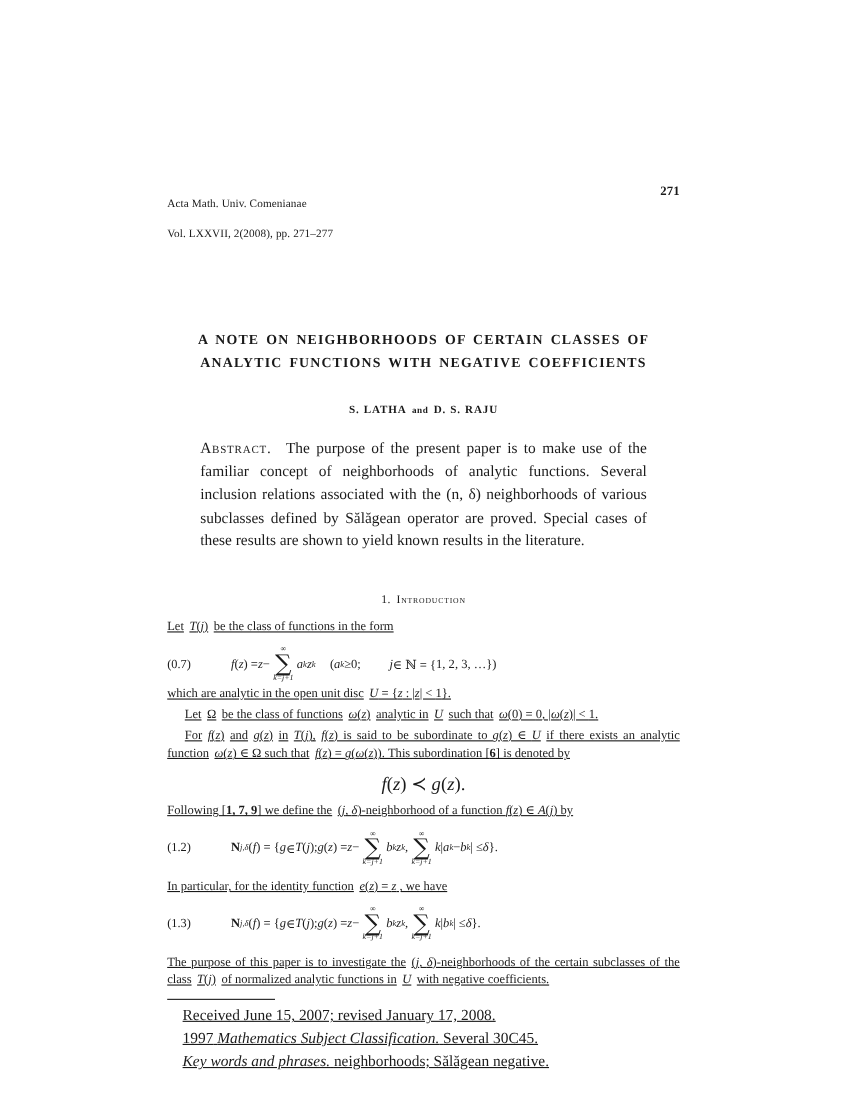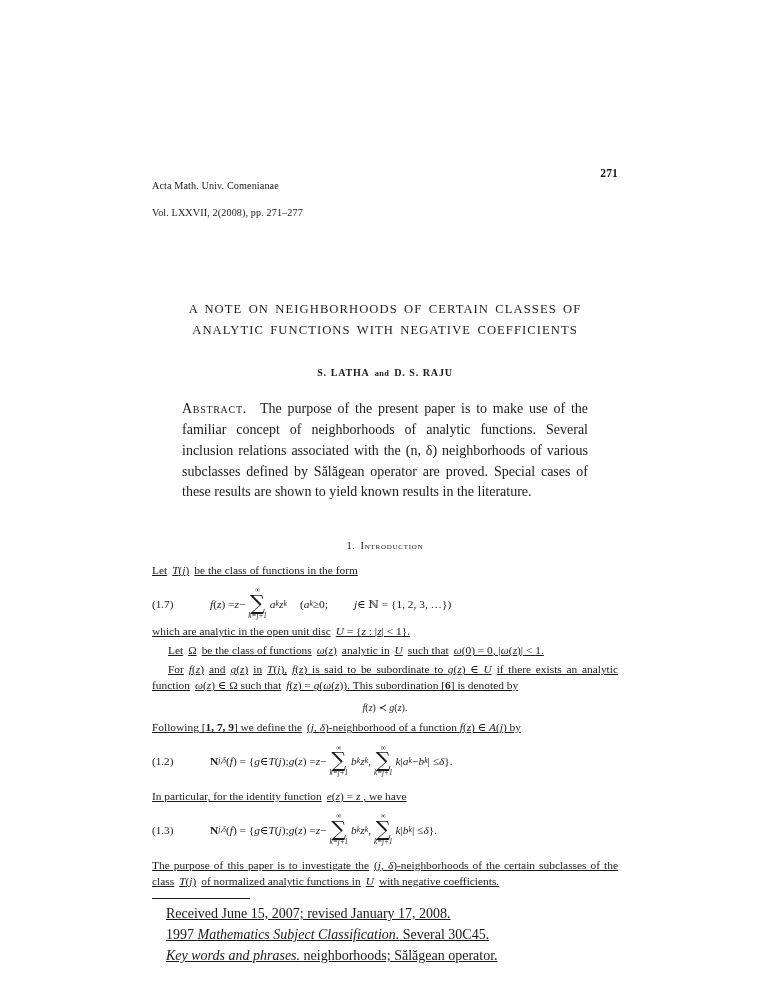--- a/index.html
+++ b/index.html
@@ -40,21 +40,21 @@
   .runhead-left { white-space: pre-line; }
   .runhead-page { font-size: 11.6px; font-weight: 700; }
 
   
   .title-block {
     margin-top: 66px;
     text-align: center;
   }
   .title-line {
     font-size: 12.6px;
-    font-weight: 400;
+    font-weight: 700;
     letter-spacing: 0.085em;
     line-height: 1.62;
     word-spacing: 0.17em;
   }
 
   
   .authors {
     margin-top: 27px;
     text-align: center;
     font-size: 10.1px;
@@ -117,21 +117,21 @@
     font-size: 11.2px;
   }
   .eqbody {
     flex: 1 1 auto;
     display: flex;
     align-items: center;
     white-space: nowrap;
   }
   .eq-center {
     text-align: center;
-    font-size: 10px;
+    font-size: 17px;
     margin: 9px 0 6px 0;
   }
 
   
   .sum {
     display: inline-flex;
     flex-direction: column;
     align-items: center;
     justify-content: center;
     vertical-align: middle;
@@ -208,21 +208,21 @@
     <div class="section-head">
       <span>1.</span><span class="sp"></span><span class="sc">Introduction</span>
     </div>
 
     <p class="body noindent">
       Let<span class="sp"></span><span class="mcal">T</span>(<span class="mi">j</span>)<span class="sp"></span>be the class of functions in the form
       
     </p>
 
     <div class="eqrow">
-      <div class="eqtag">(1.7)</div>
+      <div class="eqtag">(0.7)</div>
       <div class="eqbody">
         <span class="mi">f</span>(<span class="mi">z</span>) = <span class="mi">z</span> −
         <span class="sum">
           <span class="lim-top">∞</span>
           <span class="sig">∑</span>
           <span class="lim-bot">k=j+1</span>
         </span>
         <span class="mi">a</span><sub class="s">k</sub><span class="mi">z</span><sup class="s">k</sup>
         <span class="sp-lg"></span>(<span class="mi">a</span><sub class="s">k</sub> ≥ <span class="num">0;</span>
         <span class="sp-xl"></span><span class="mi">j</span> ∈ ℕ = {<span class="num">1, 2, 3, …</span>})
@@ -308,18 +308,18 @@
     <div class="footrule"></div>
     <div class="footnotes">
       <div>Received June 15, 2007; revised January 17, 2008.</div>
       <div>
         <span>1997</span>
         <span class="it">Mathematics Subject Classification.</span>
         <span>Several 30C45.</span>
       </div>
       <div>
         <span class="it">Key words and phrases.</span>
-        <span>neighborhoods; Sălăgean operator.</span>
+        <span>neighborhoods; Sălăgean negative.</span>
       </div>
     </div>
 
   </div>
 </div>
 
 </body></html>

